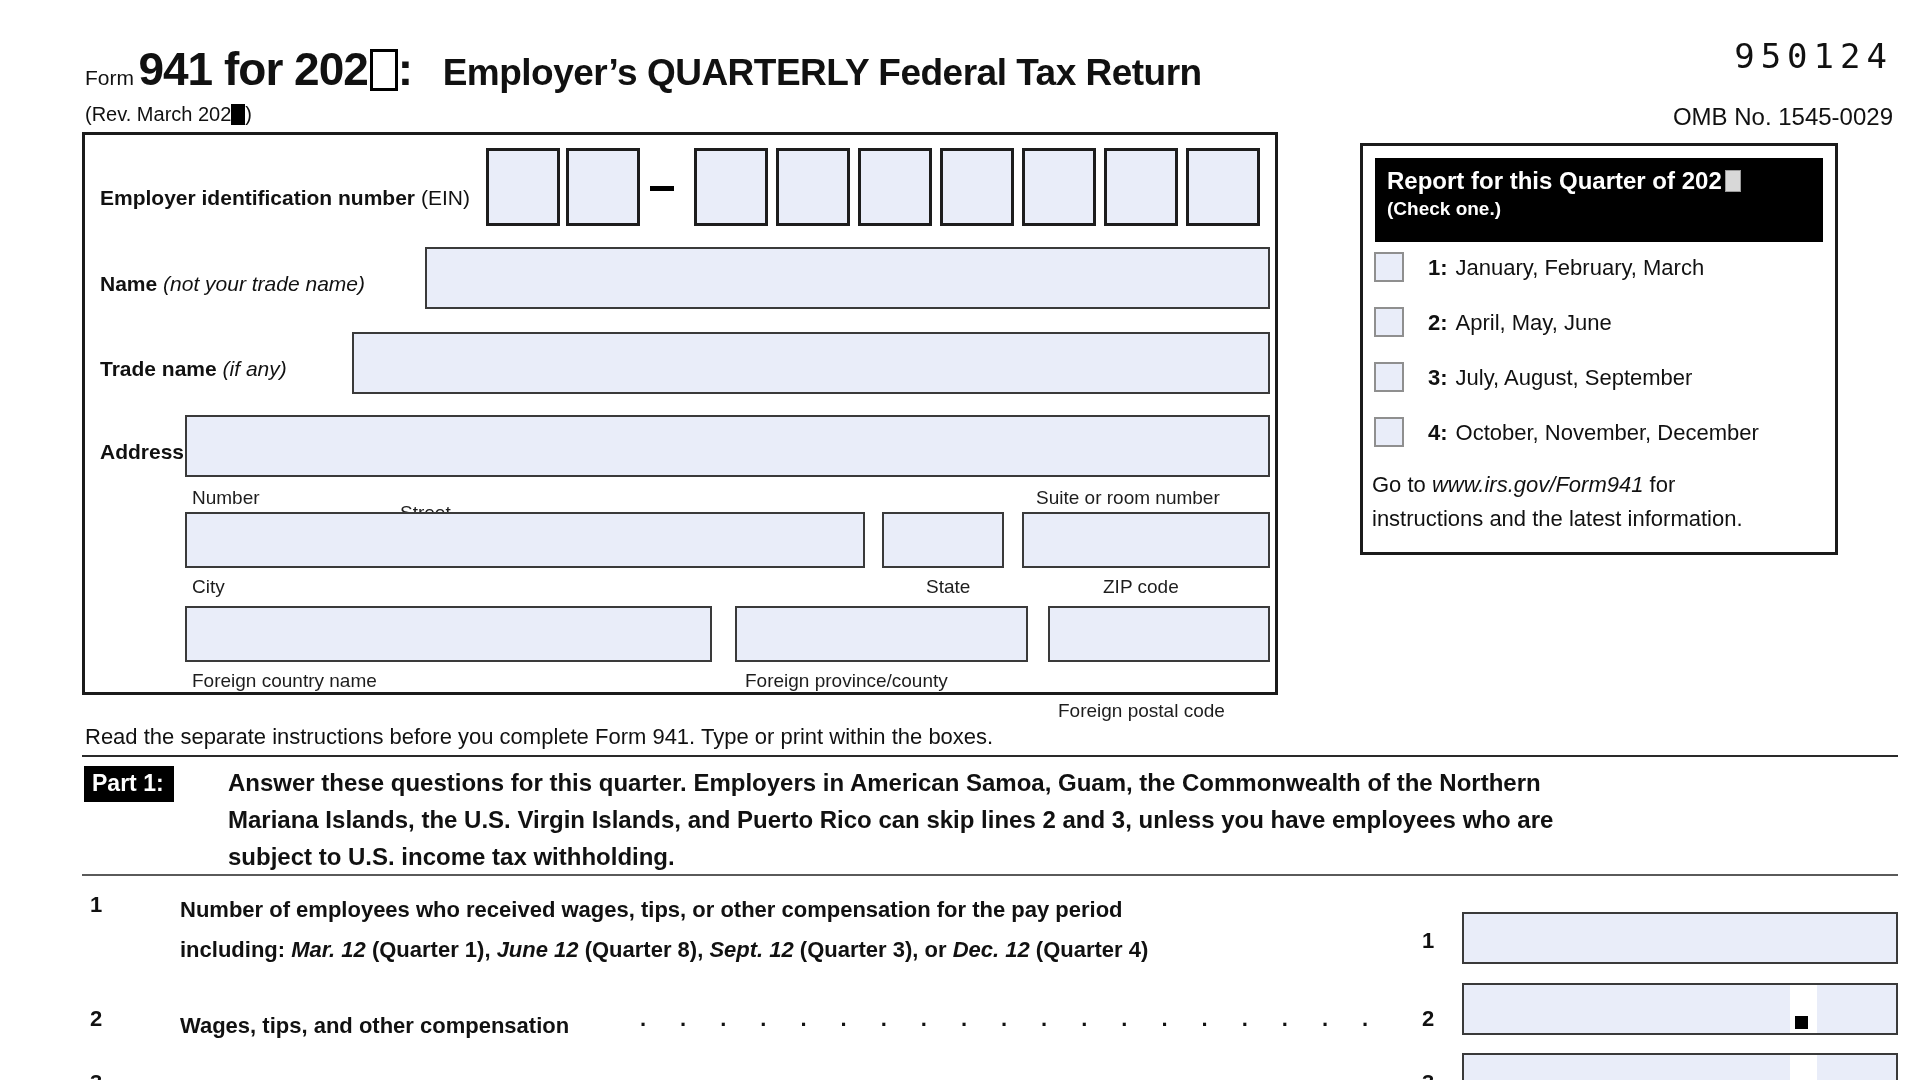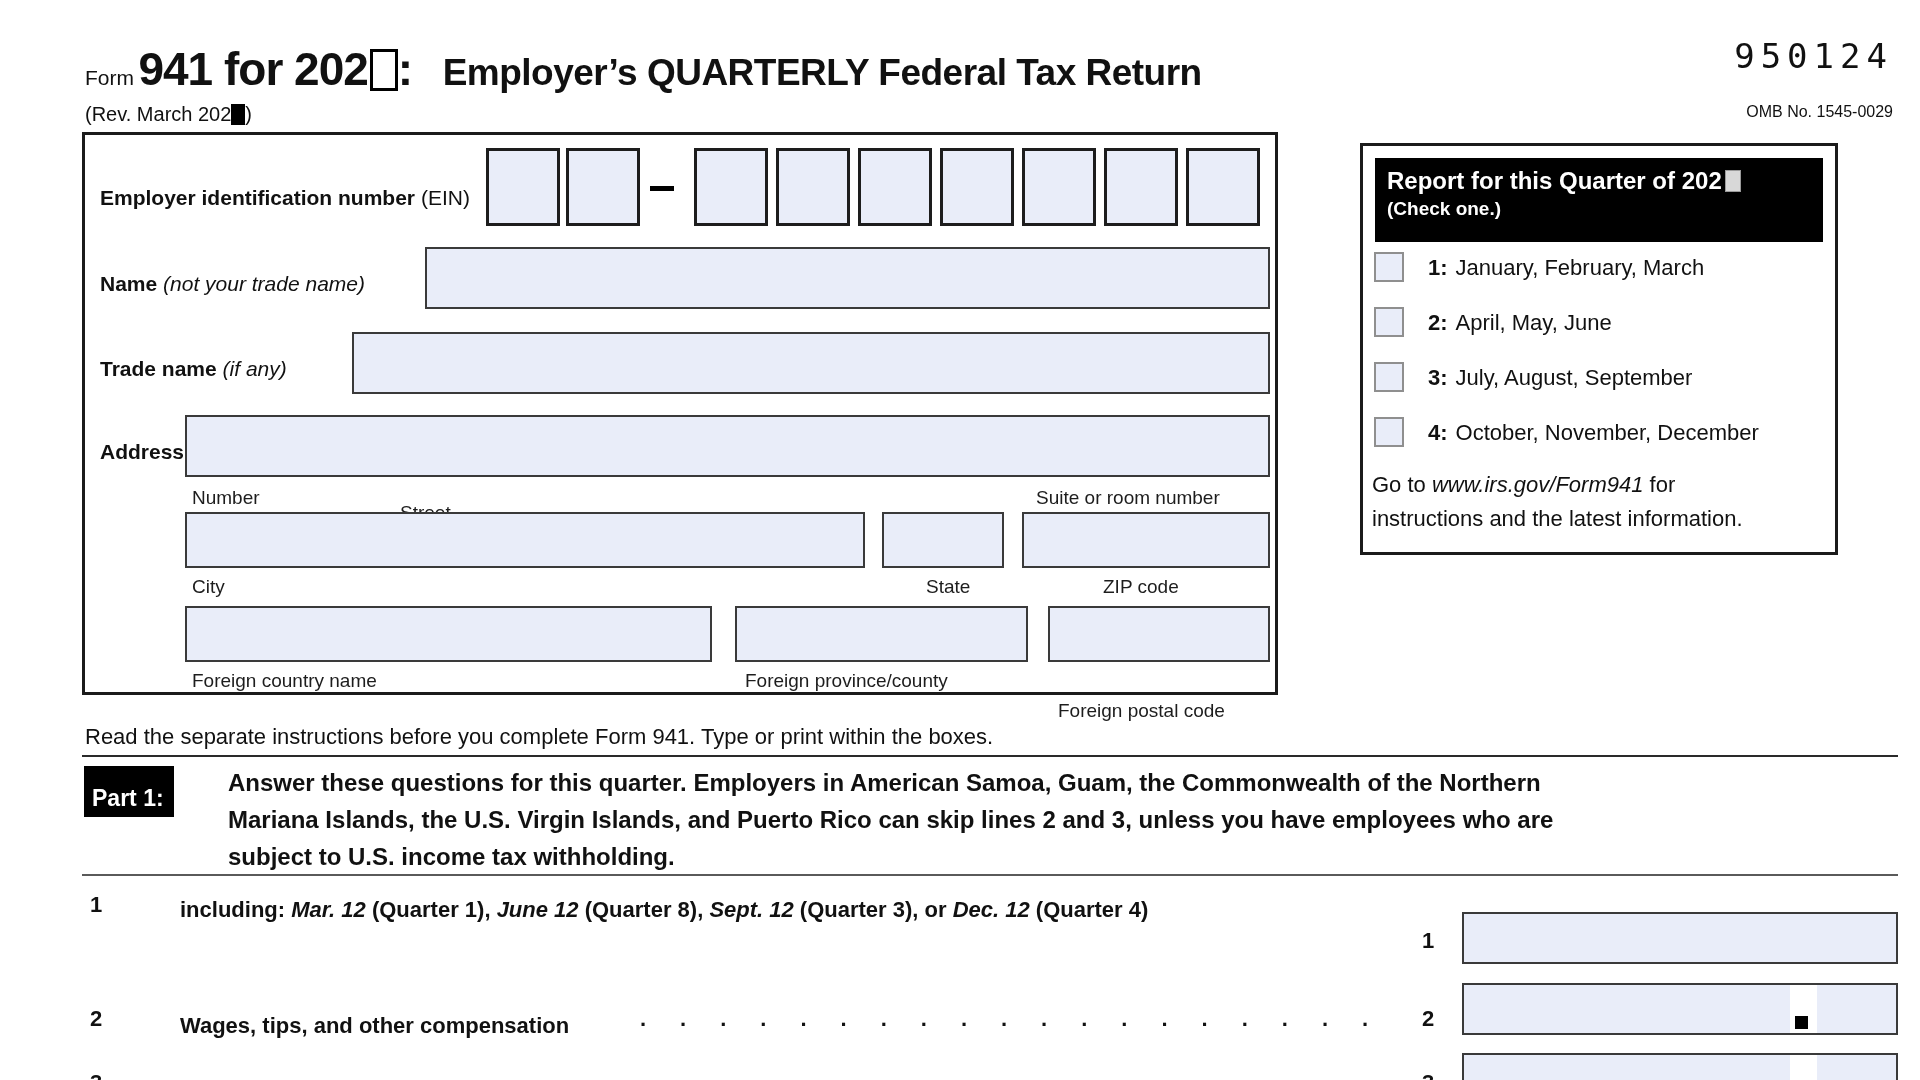--- a/index.html
+++ b/index.html
@@ -15,21 +15,21 @@
   
   .title-row { left:85px; top:42px; white-space:nowrap; }
   .form-word { font-size:21px; }
   .big-num { font-size:46px; font-weight:bold; letter-spacing:-1px; }
   .hollow-box { display:inline-block; width:28px; height:42px; border:3px solid #000; vertical-align:-6px; margin-left:2px; }
   .main-title { font-size:37px; font-weight:bold; margin-left:26px; letter-spacing:-0.5px; }
   .rev-line { left:85px; top:103px; font-size:20px;text-align:center; }
   .black-chip { display:inline-block; width:14px; height:21px; background:#000; vertical-align:-4px; }
   .dept-line { left:520px; top:111px; font-size:19px; }
   .doc-code { right:27px; top:36px; font-size:34px; font-family:"DejaVu Sans Mono", monospace; letter-spacing:6px; }
-  .omb { right:27px; top:103px; font-size:16px; }
+  .omb { right:27px; top:103px; font-size:24px; }
 
   
   .entity-box { left:82px; top:132px; width:1196px; height:563px; border:3px solid #1b1b1b; }
   .quarter-panel { left:1360px; top:143px; width:478px; height:412px; border:3px solid #1b1b1b; background:#fff; }
 
   
   .ibox { position:absolute; background:#e9edf9; border:2px solid #3a3a3a; }
   .einbox { position:absolute; width:74px; height:78px; background:#e9edf9; border:3px solid #1d1d1d; }
   .ein-dash { position:absolute; left:650px; top:186px; width:24px; height:5px; background:#000; }
 
@@ -47,21 +47,21 @@
   .cb-label { position:absolute; font-size:22px; white-space:nowrap; }
   .cb-label b { font-weight:bold; }
   .cb-label span { margin-left:8px; }
   .goto { position:absolute; left:1372px; top:468px; font-size:22px; line-height:34px; }
   .goto i { font-style:italic; }
 
   
   .read-line { left:85px; top:724px; font-size:22px; }
   .rule { position:absolute; left:82px; width:1816px; border-top:2px solid #2a2a2a; }
   .rule.gray { border-top:2px solid #5a5a5a; }
-  .part-badge { position:absolute; left:84px; top:766px; background:#000; color:#fff; font-size:23px; font-weight:bold; padding:19px 10px 5px 8px; }
+  .part-badge { position:absolute; left:84px; top:766px; background:#000; color:#fff; font-size:23px; font-weight:bold; padding:4px 10px 5px 8px; }
   .part-head { position:absolute; left:228px; top:764px; font-size:24px; font-weight:bold; line-height:37px; white-space:nowrap; }
 
   
   .ln-num { position:absolute; left:90px; font-size:22px; font-weight:bold; }
   .ln-text { position:absolute; left:180px; font-size:22px; font-weight:bold; line-height:40px; white-space:nowrap; }
   .ln-text i { font-style:italic; }
   .ln-boxnum { position:absolute; left:1422px; font-size:22px; font-weight:bold; }
   .dots { position:absolute; left:640px; width:770px; height:30px; overflow:hidden; font-size:22px; font-weight:bold; letter-spacing:34px; }
   .cents-strip { position:absolute; top:0; bottom:0; left:326px; width:27px; background:#fff; }
   .dec-square { position:absolute; left:331px; top:31px; width:13px; height:13px; background:#000; }
@@ -167,20 +167,21 @@
   <div class="part-badge">Part 1:</div>
   <div class="part-head">
     <div>Answer these questions for this quarter. Employers in American Samoa, Guam, the Commonwealth of the Northern</div>
     <div>Mariana Islands, the U.S. Virgin Islands, and Puerto Rico can skip lines 2 and 3, unless you have employees who are</div>
     <div>subject to U.S. income tax withholding.</div>
   </div>
   <div class="rule gray" style="top:874px;"></div>
 
   <div class="ln-num" style="top:892px;">1</div>
   <div class="ln-text" style="top:890px;">
+    <div>Number of employees who received wages, tips, or other compensation for the pay period</div>
     <div><span>including: </span><i>Mar. 12</i><span> (Quarter 1), </span><i>June 12</i><span> (Quarter 8), </span><i>Sept. 12</i><span> (Quarter 3), or </span><i>Dec. 12</i><span> (Quarter 4)</span></div>
   </div>
   <div class="ln-boxnum" style="top:928px;">1</div>
   <div class="ibox" style="left:1462px; top:912px; width:436px; height:52px;"></div>
 
   <div class="ln-num" style="top:1006px;">2</div>
   <div class="ln-text" style="top:1006px;">Wages, tips, and other compensation</div>
   <div class="dots" style="top:1006px;">...................</div>
   <div class="ln-boxnum" style="top:1006px;">2</div>
   <div class="ibox" style="left:1462px; top:983px; width:436px; height:52px;">

